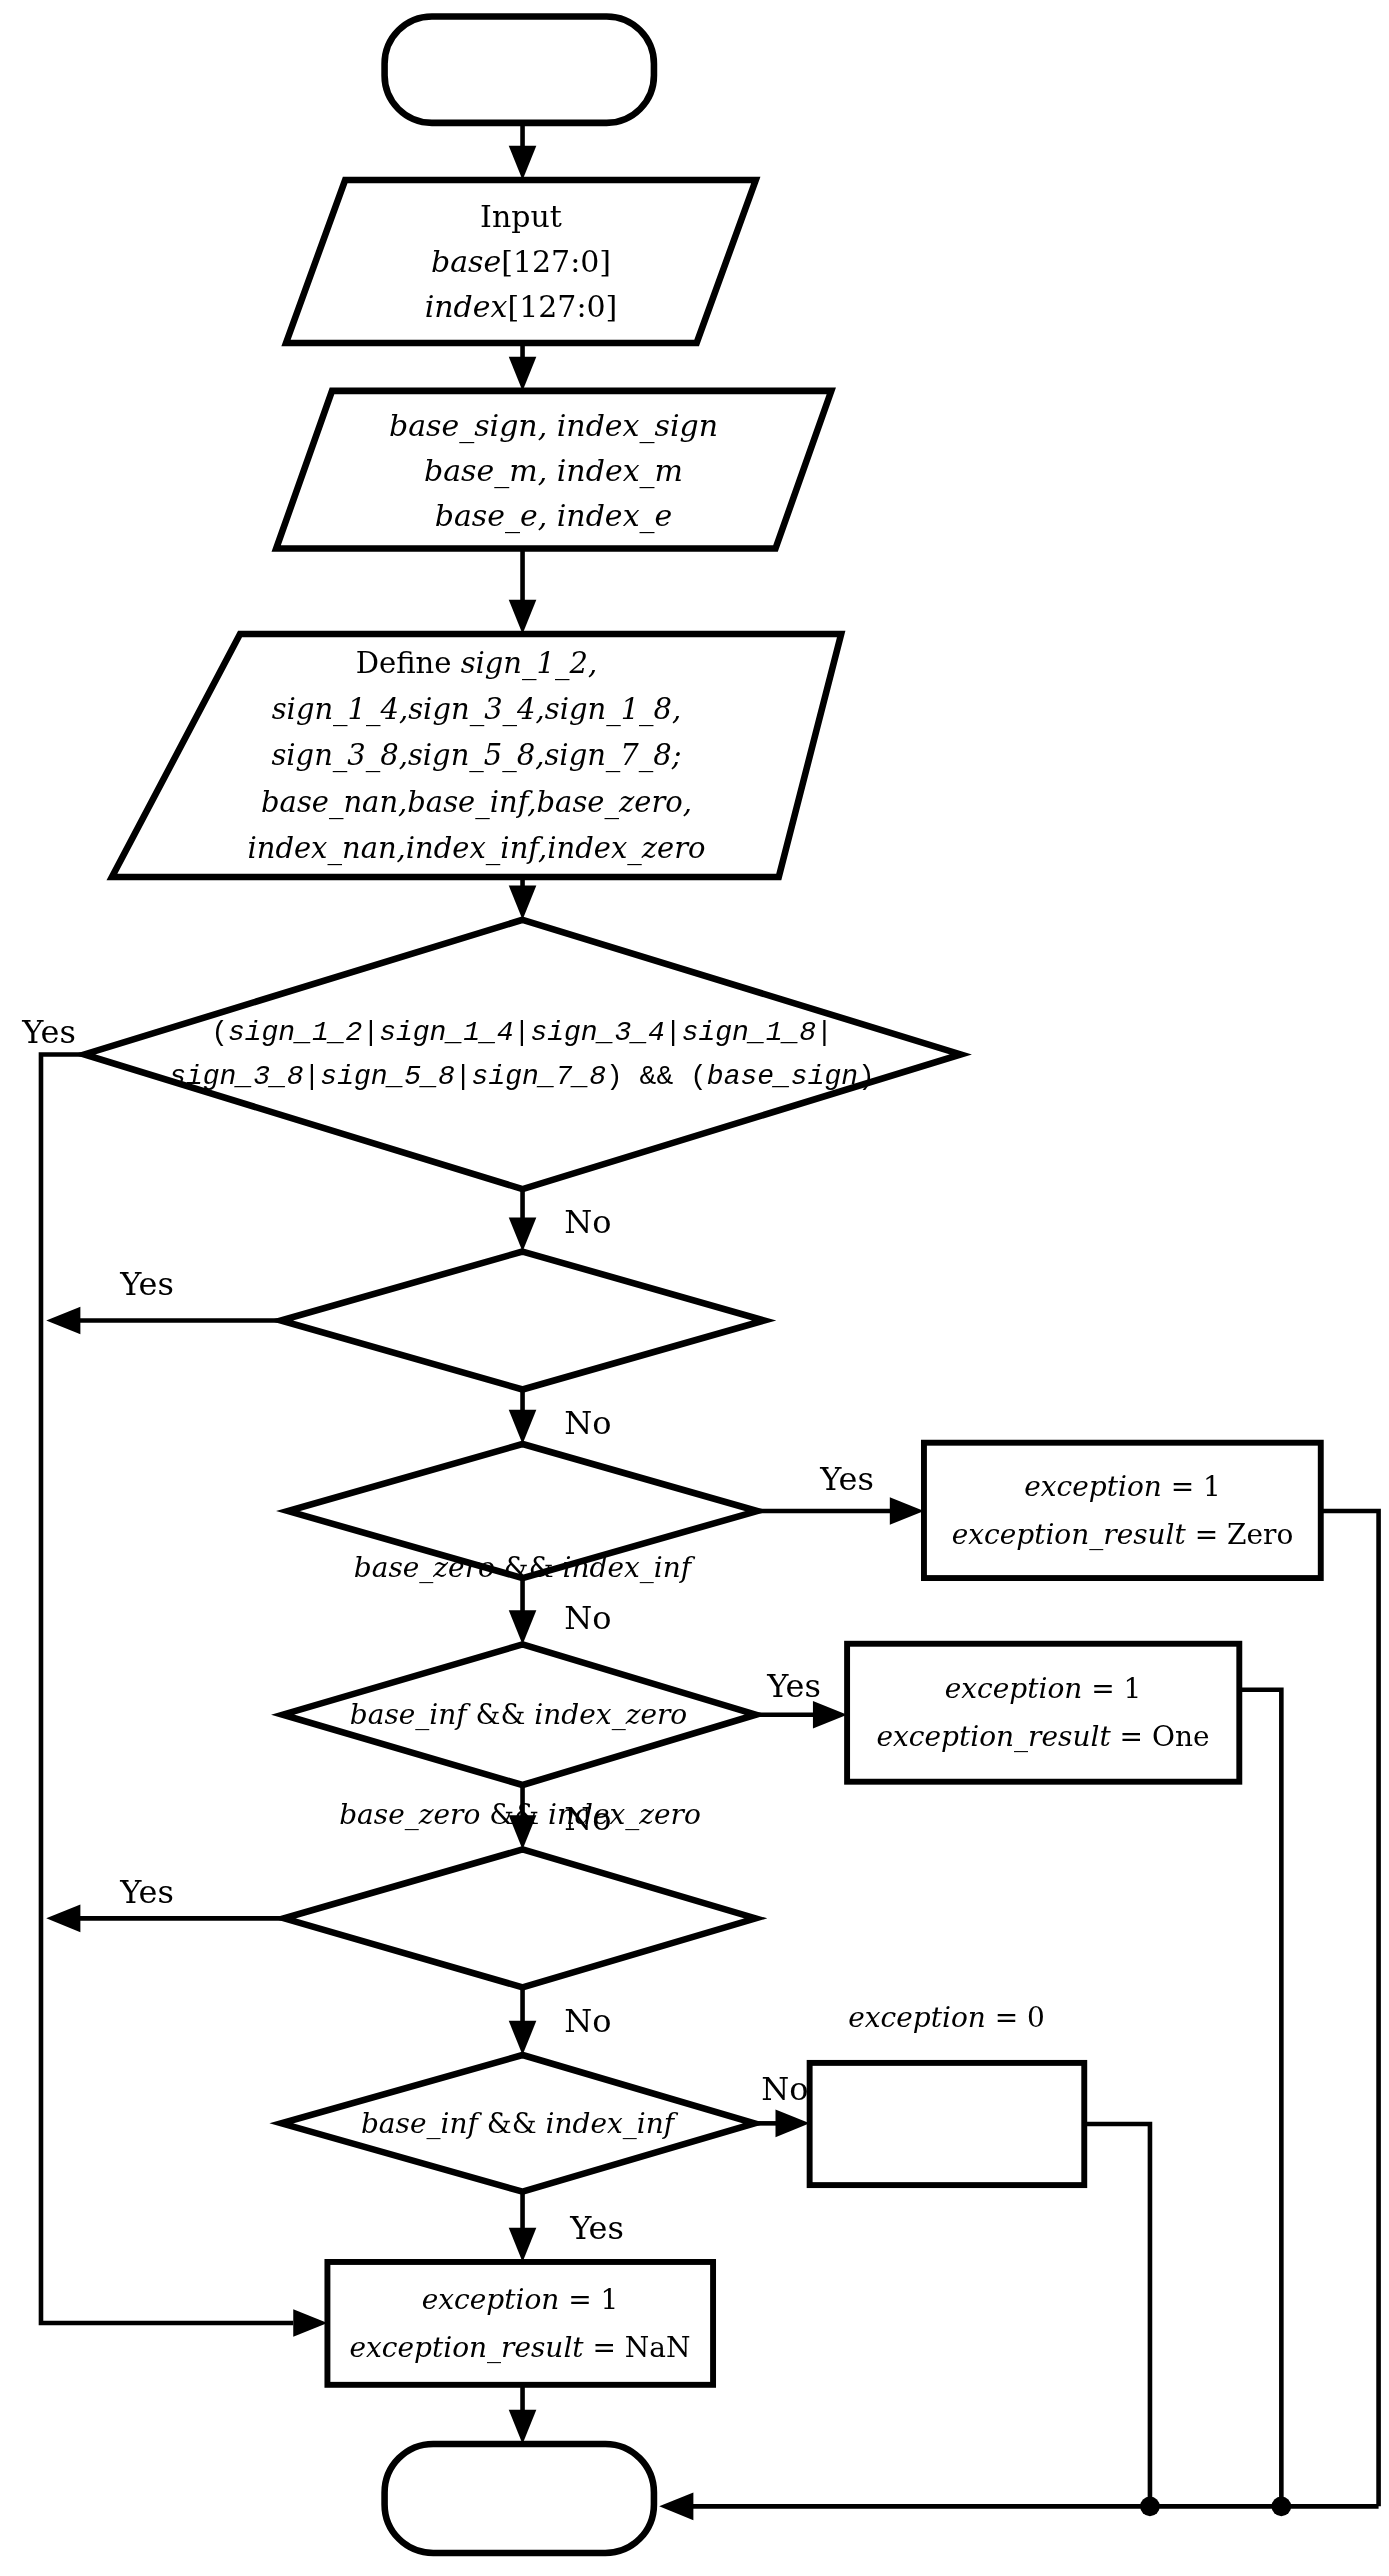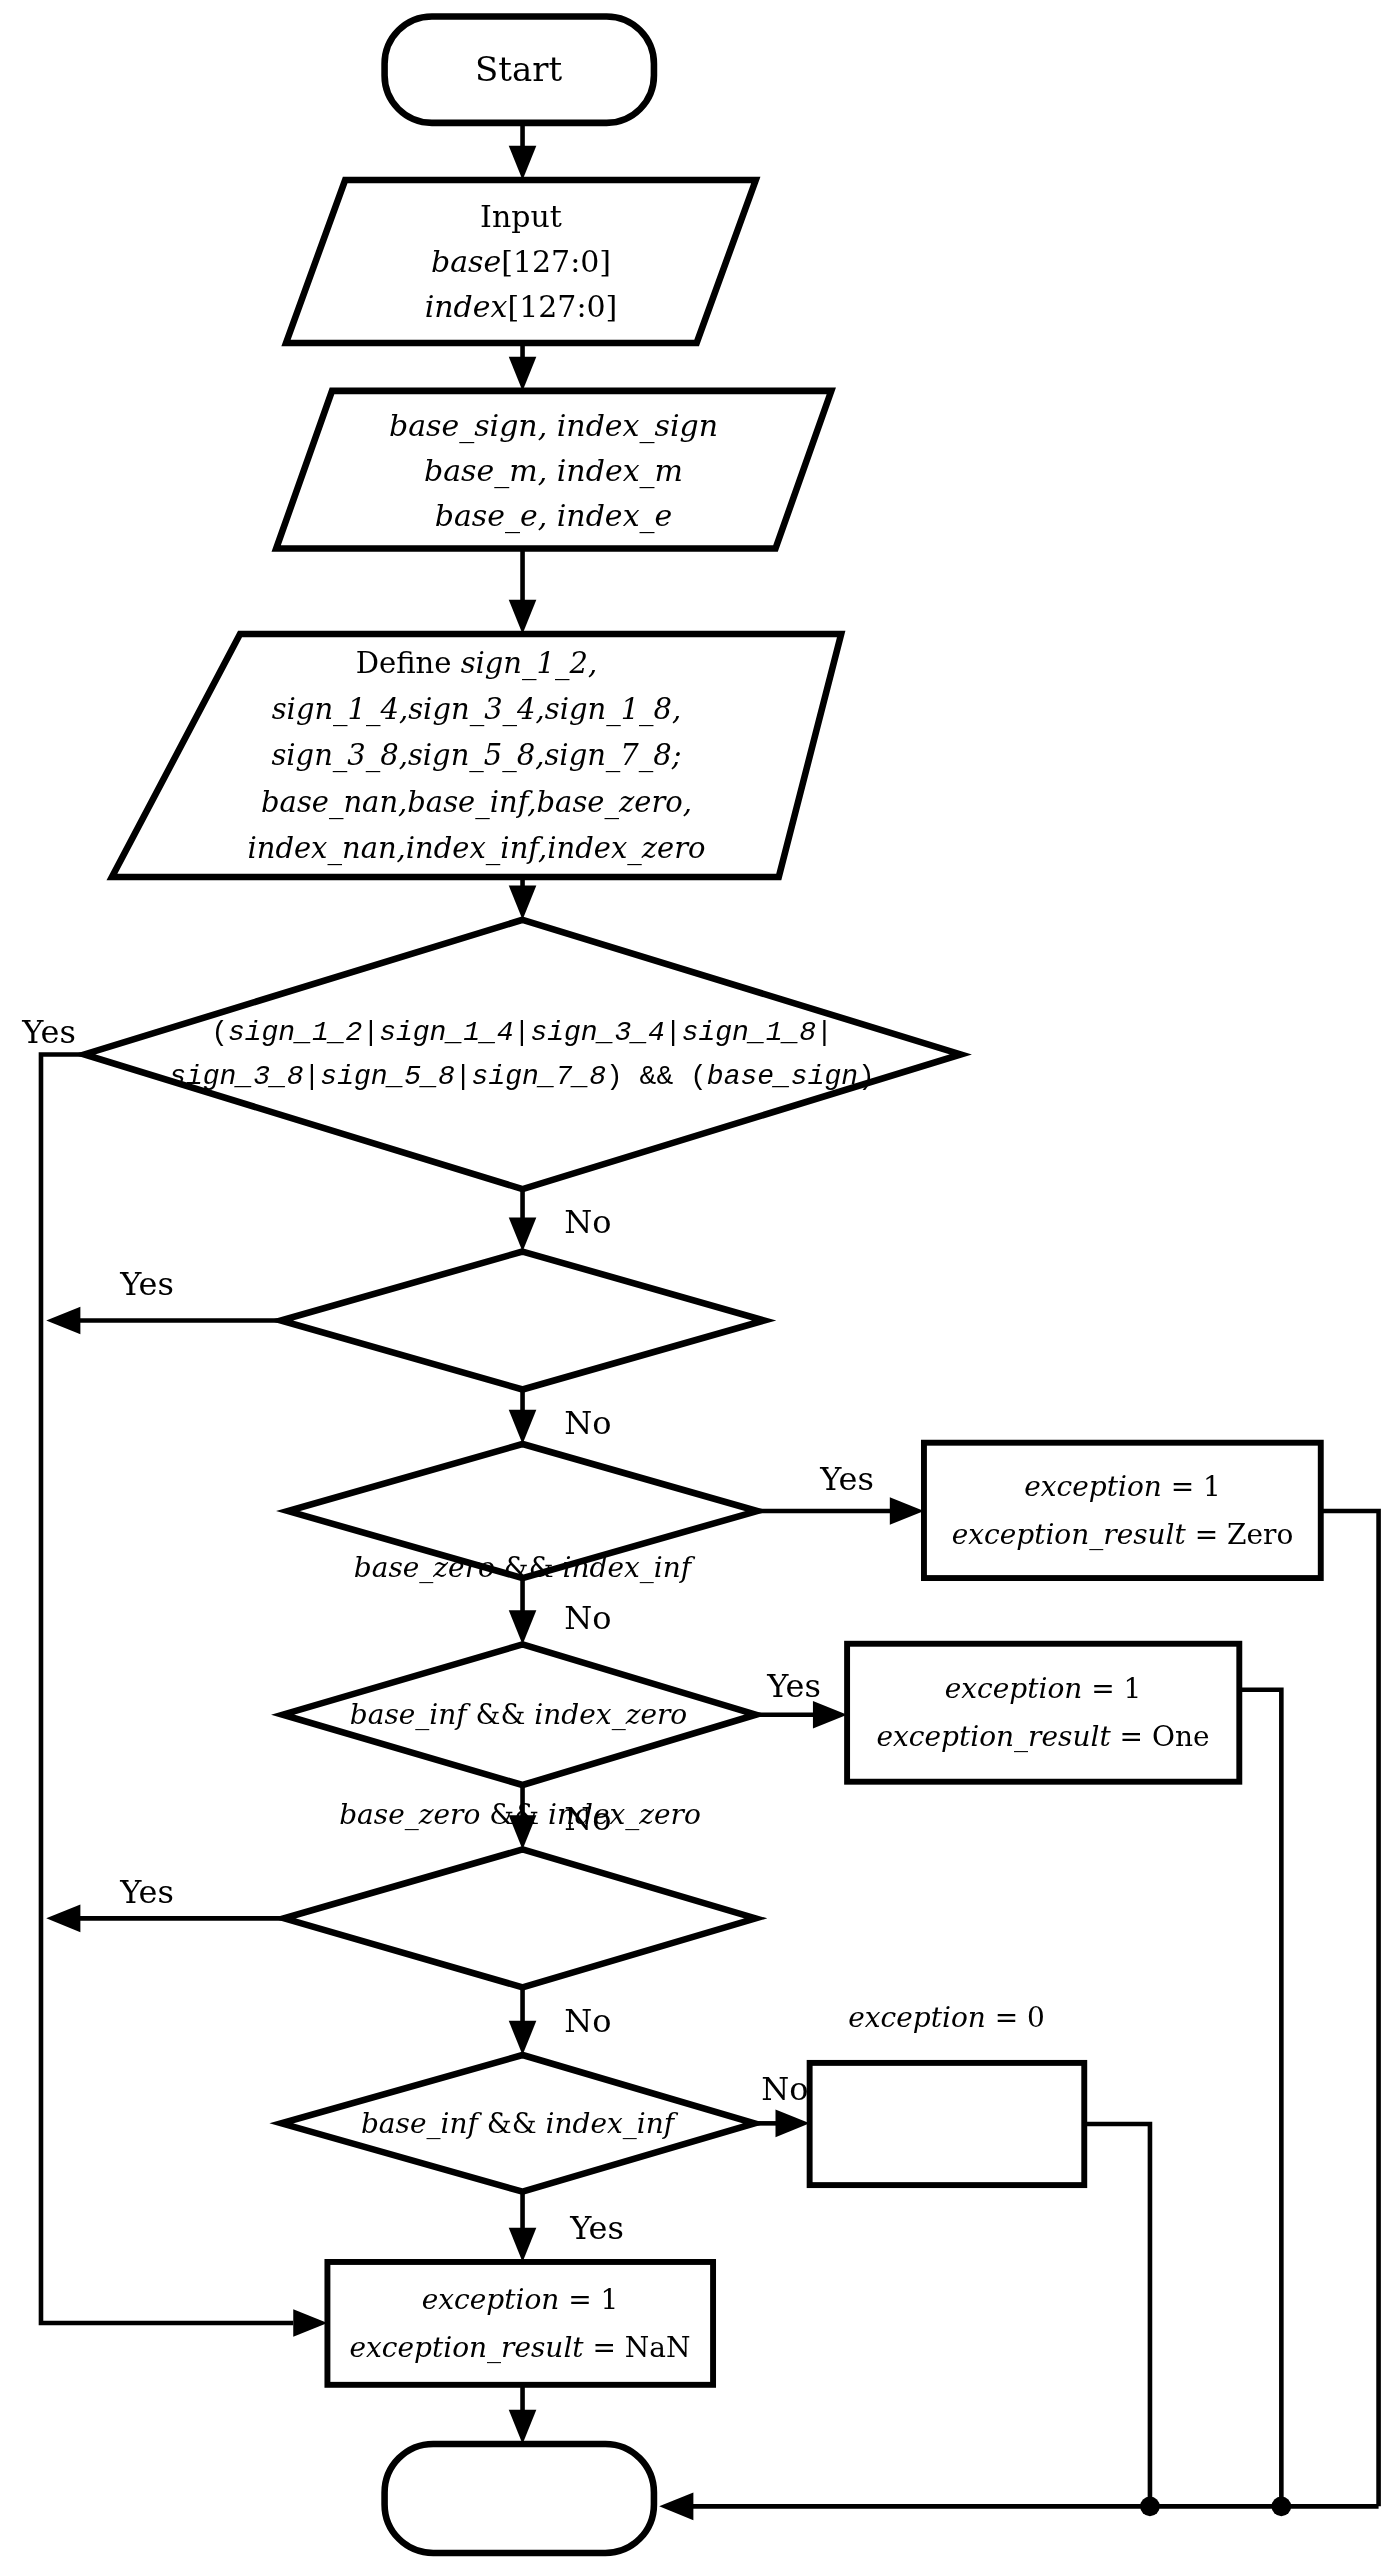--- a/index.html
+++ b/index.html
@@ -120,23 +120,20 @@
     <polyline class="conn" points="1886,2572 1950,2572 1950,3815"></polyline>
     <polyline class="conn" points="1650,3233 1750,3233 1750,3815"></polyline>
     <g>
       <line class="conn" x1="2098" y1="3815" x2="1047" y2="3815"></line>
         <polygon class="head" points="1003,3815 1055,3794 1055,3836"></polygon>
     </g>
     <circle class="dot" cx="1950" cy="3815" r="15"></circle>
     <circle class="dot" cx="1750" cy="3815" r="15"></circle>
   </svg>
 
-  <div class="lbl" style="left:384px;top:16.4px;width:269px;height:106px;font-size:34px;">
-    <div class="line">Start</div>
-  </div>
 
   <div class="lbl" style="left:286px;top:180px;width:470px;height:163px;font-size:30px;line-height:1.5;">
     <div class="line"><span>Input</span></div>
     <div class="line"><span class="it">base</span><span>[127:0]</span></div>
     <div class="line"><span class="it">index</span><span>[127:0]</span></div>
   </div>
 
   <div class="lbl" style="left:276px;top:391px;width:555px;height:158px;font-size:30px;line-height:1.5;">
     <div class="line"><span class="it">base_sign, index_sign</span></div>
     <div class="line"><span class="it">base_m, index_m</span></div>

